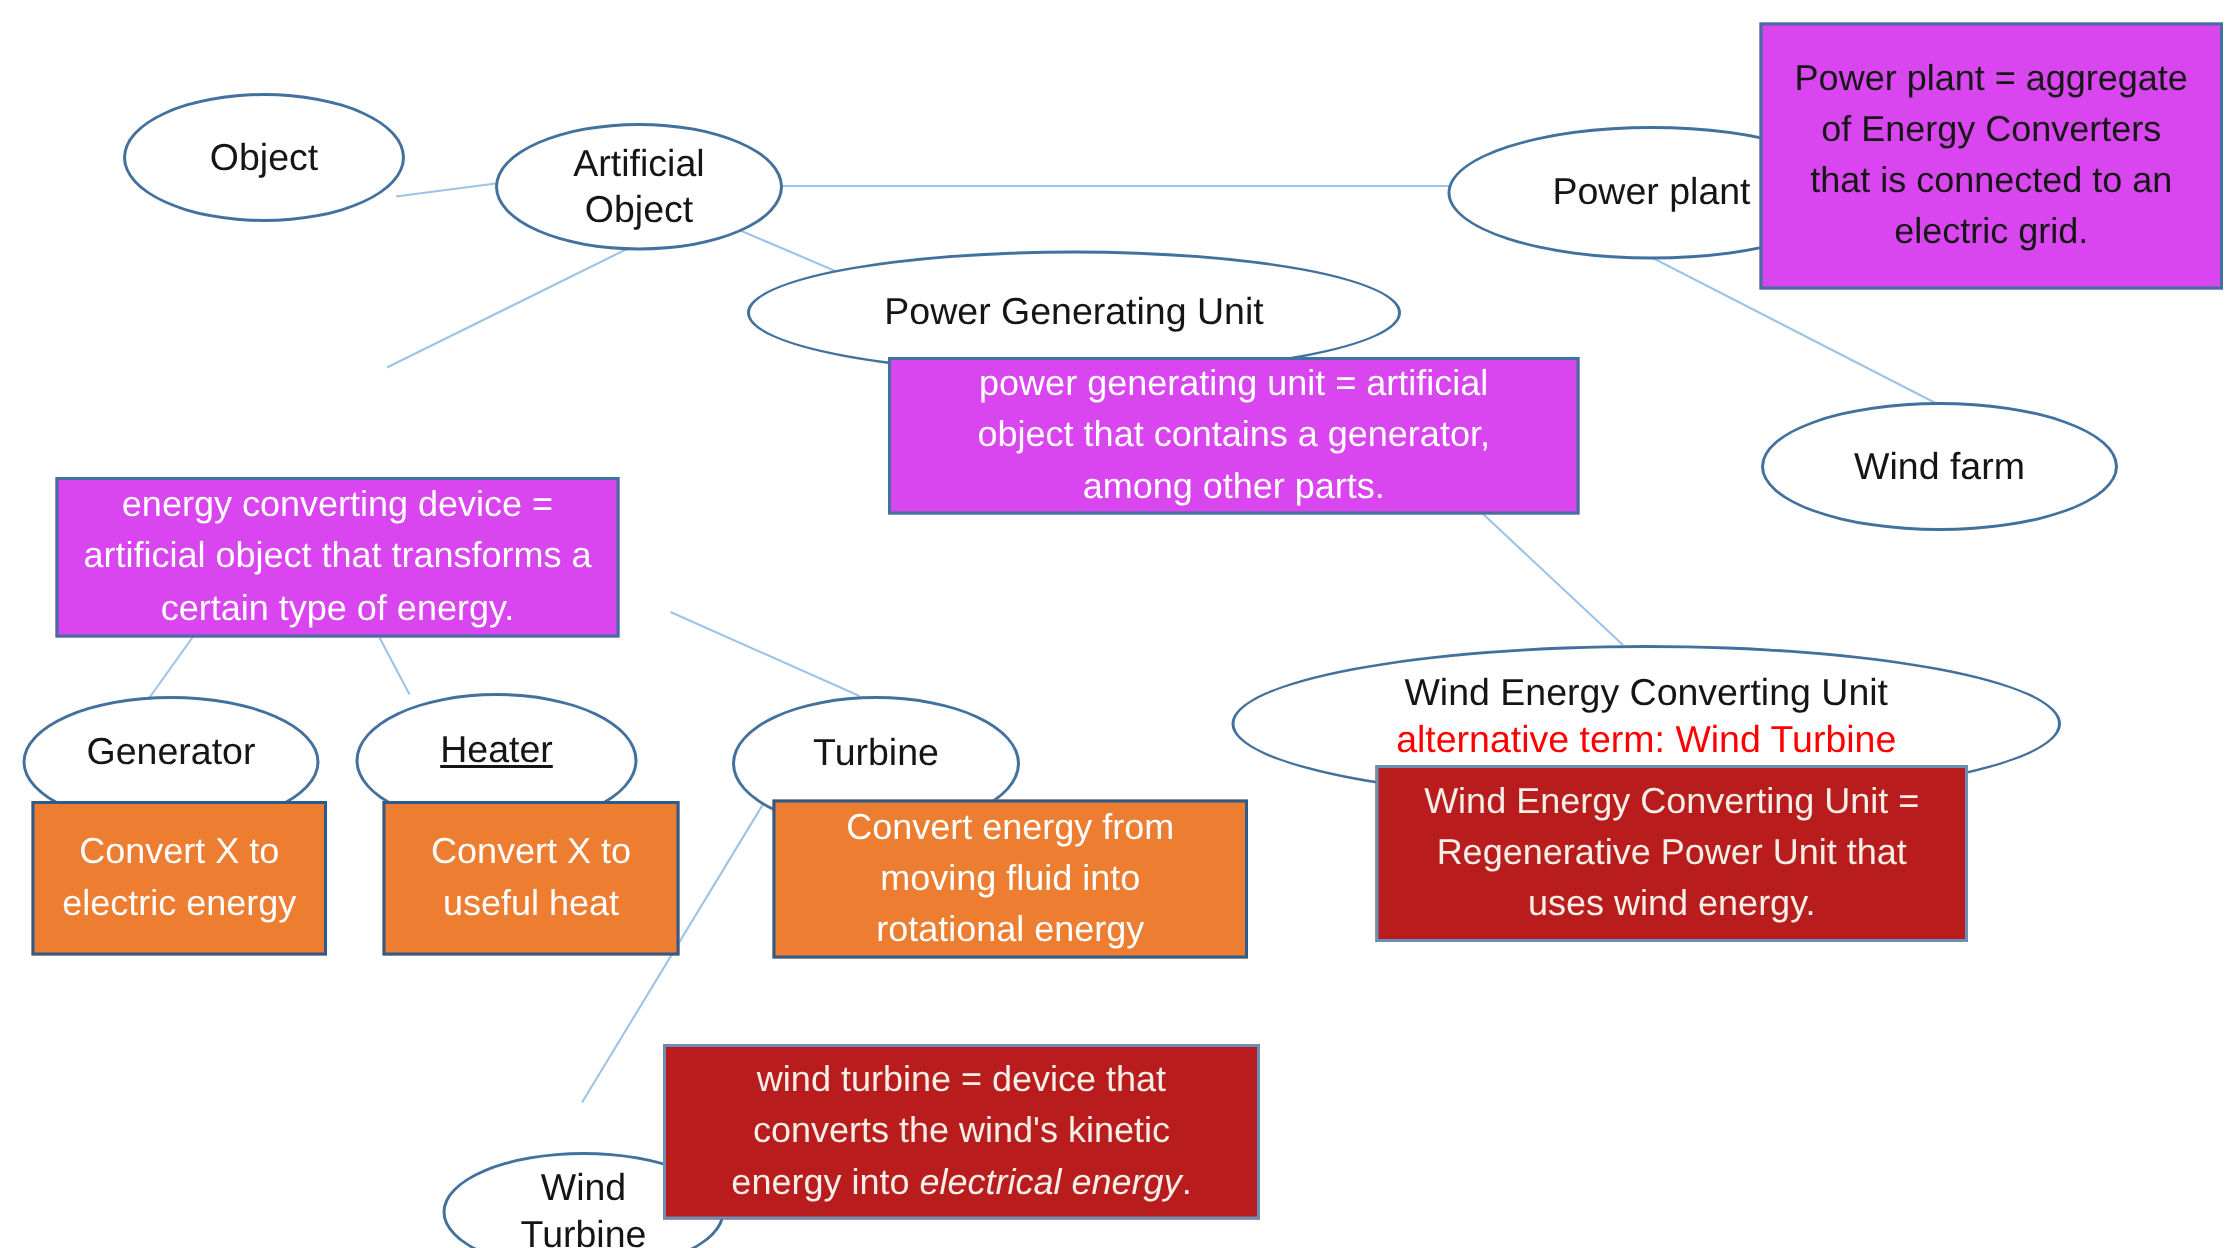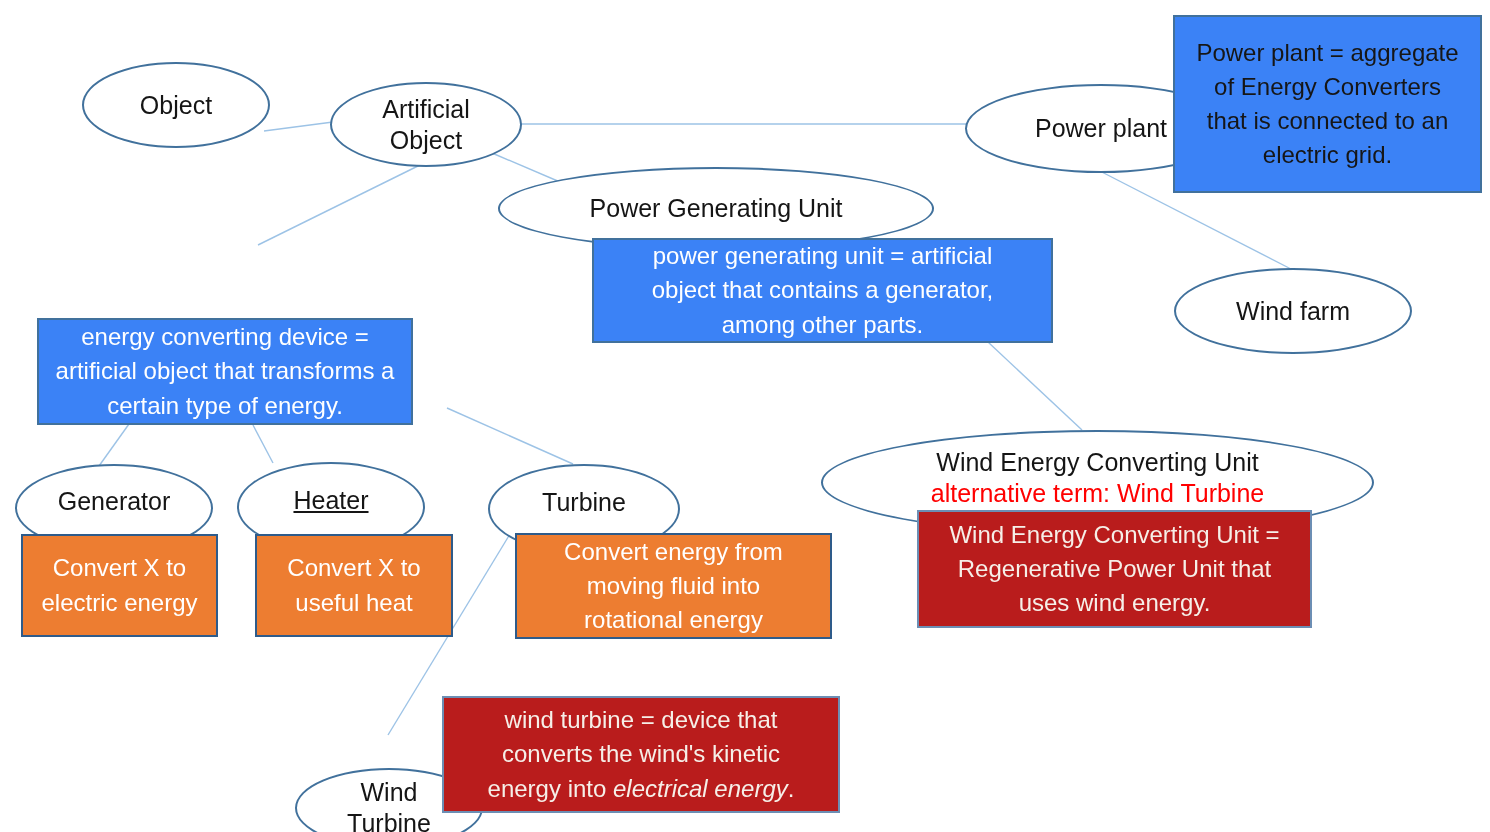--- a/index.html
+++ b/index.html
@@ -38,21 +38,21 @@
     box-sizing: border-box;
     display: flex;
     flex-direction: column;
     align-items: center;
     justify-content: center;
     text-align: center;
     font-size: 24px;
     line-height: 1.42;
     z-index: 2;
   }
-  .box.blue   { background: #3b82f6; border: 2.5px solid #41719C; color: #ffffff; }
+  .box.blue   { background: #d946ef; border: 2.5px solid #41719C; color: #ffffff; }
   .box.blue.black-text { color: #161616; }
   .box.orange { background: #ED7D31; border: 2.5px solid #2E5B8A; color: #ffffff; }
   .box.brown  { background: #b91c1c; border: 2.5px solid #6C8EB4; color: #F6EFE8; }
   .prel { white-space: pre-line; }
   .alt-term { color: #FF0000; white-space: pre-line; }
   .it { font-style: italic; }
 </style>
 </head>
 <body>
 

